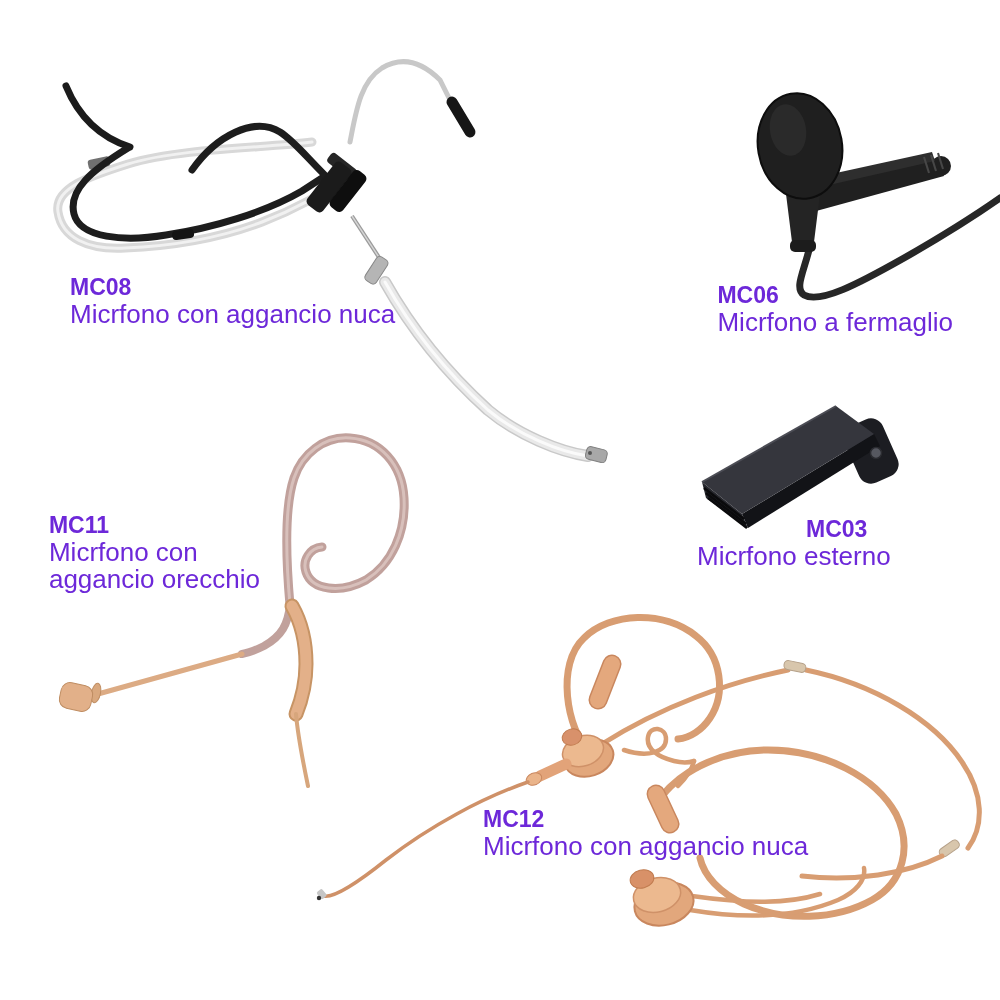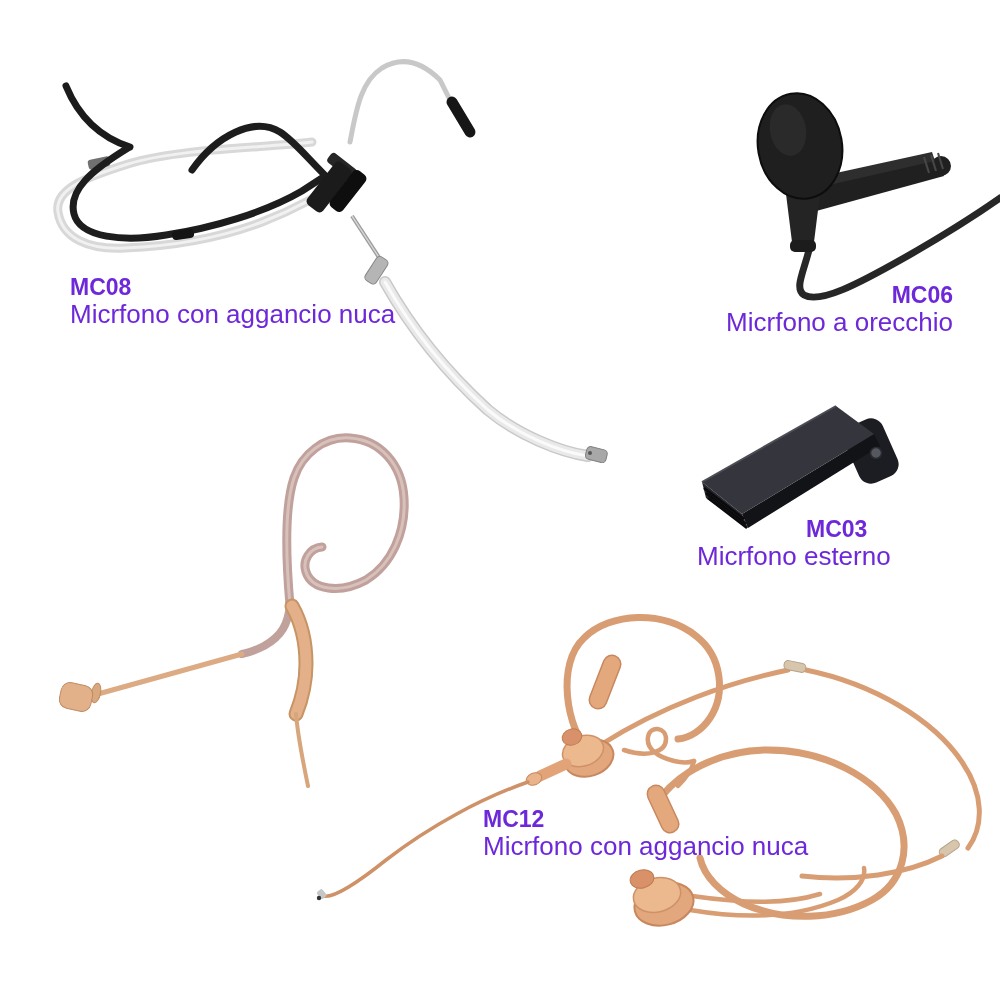--- a/index.html
+++ b/index.html
@@ -3,21 +3,21 @@
 <meta charset="utf-8">
 <style>
   * { margin:0; padding:0; box-sizing:border-box; }
   html,body { width:1000px; height:1000px; background:#ffffff; overflow:hidden;
               font-family:"Liberation Sans", sans-serif; }
   .page { position:relative; width:1000px; height:1000px; background:#ffffff; }
   .fig { position:absolute; }
   .label { position:absolute; color:#6d28d9; }
   .label .code { font-weight:bold; font-size:23px; line-height:27px; }
   .label .desc { font-size:26px; line-height:27px; }
-  .align-right { text-align:right; }
+  .align-right { text-align:left; }
   .align-left { text-align:left; }
   svg { display:block; }
 </style>
 </head>
 <body>
 
 <div class="page">
 
   <div class="fig" style="left:40px; top:20px;">
     <svg width="580" height="460" viewBox="0 0 580 460">
@@ -157,23 +157,28 @@
     </svg>
   </div>
 
   <div class="label align-left" style="left:70px; top:274px;">
     <div class="code">MC08</div>
     <div class="desc">Micrfono con aggancio nuca</div>
   </div>
 
   <div class="label align-right" style="right:47px; top:282px;">
     <div class="code">MC06</div>
-    <div class="desc">Micrfono a orecchio</div>
+    <div class="desc">Micrfono a fermaglio</div>
   </div>
 
+  <div class="label align-right" style="right:740px; top:512px;">
+    <div class="code">MC11</div>
+    <div class="desc">Micrfono con</div>
+    <div class="desc">aggancio orecchio</div>
+  </div>
 
   <div class="label align-left" style="left:806px; top:516px;">
     <div class="code">MC03</div>
   </div>
   <div class="label align-left" style="left:697px; top:543px;">
     <div class="desc">Micrfono esterno</div>
   </div>
 
   <div class="label align-left" style="left:473px; top:806px;margin-left:10px;">
     <div class="code">MC12</div>

